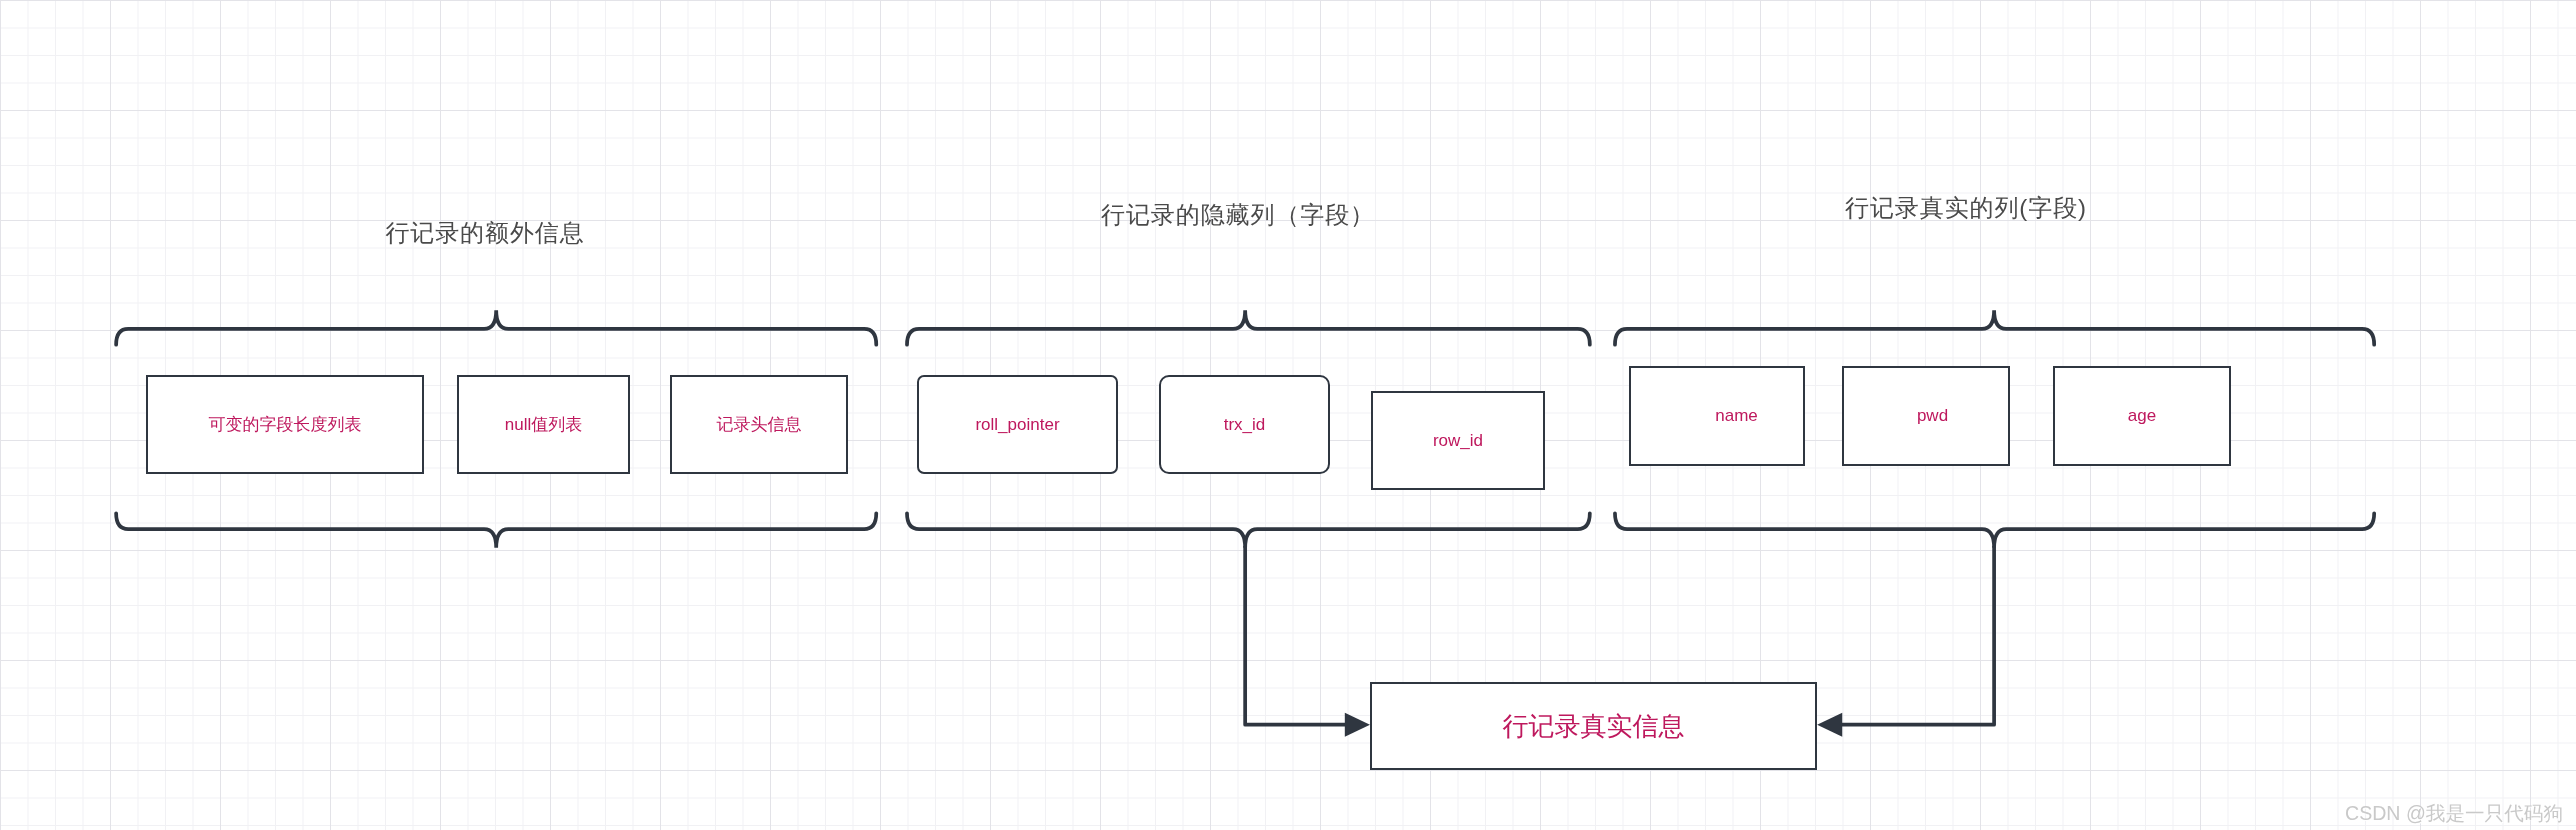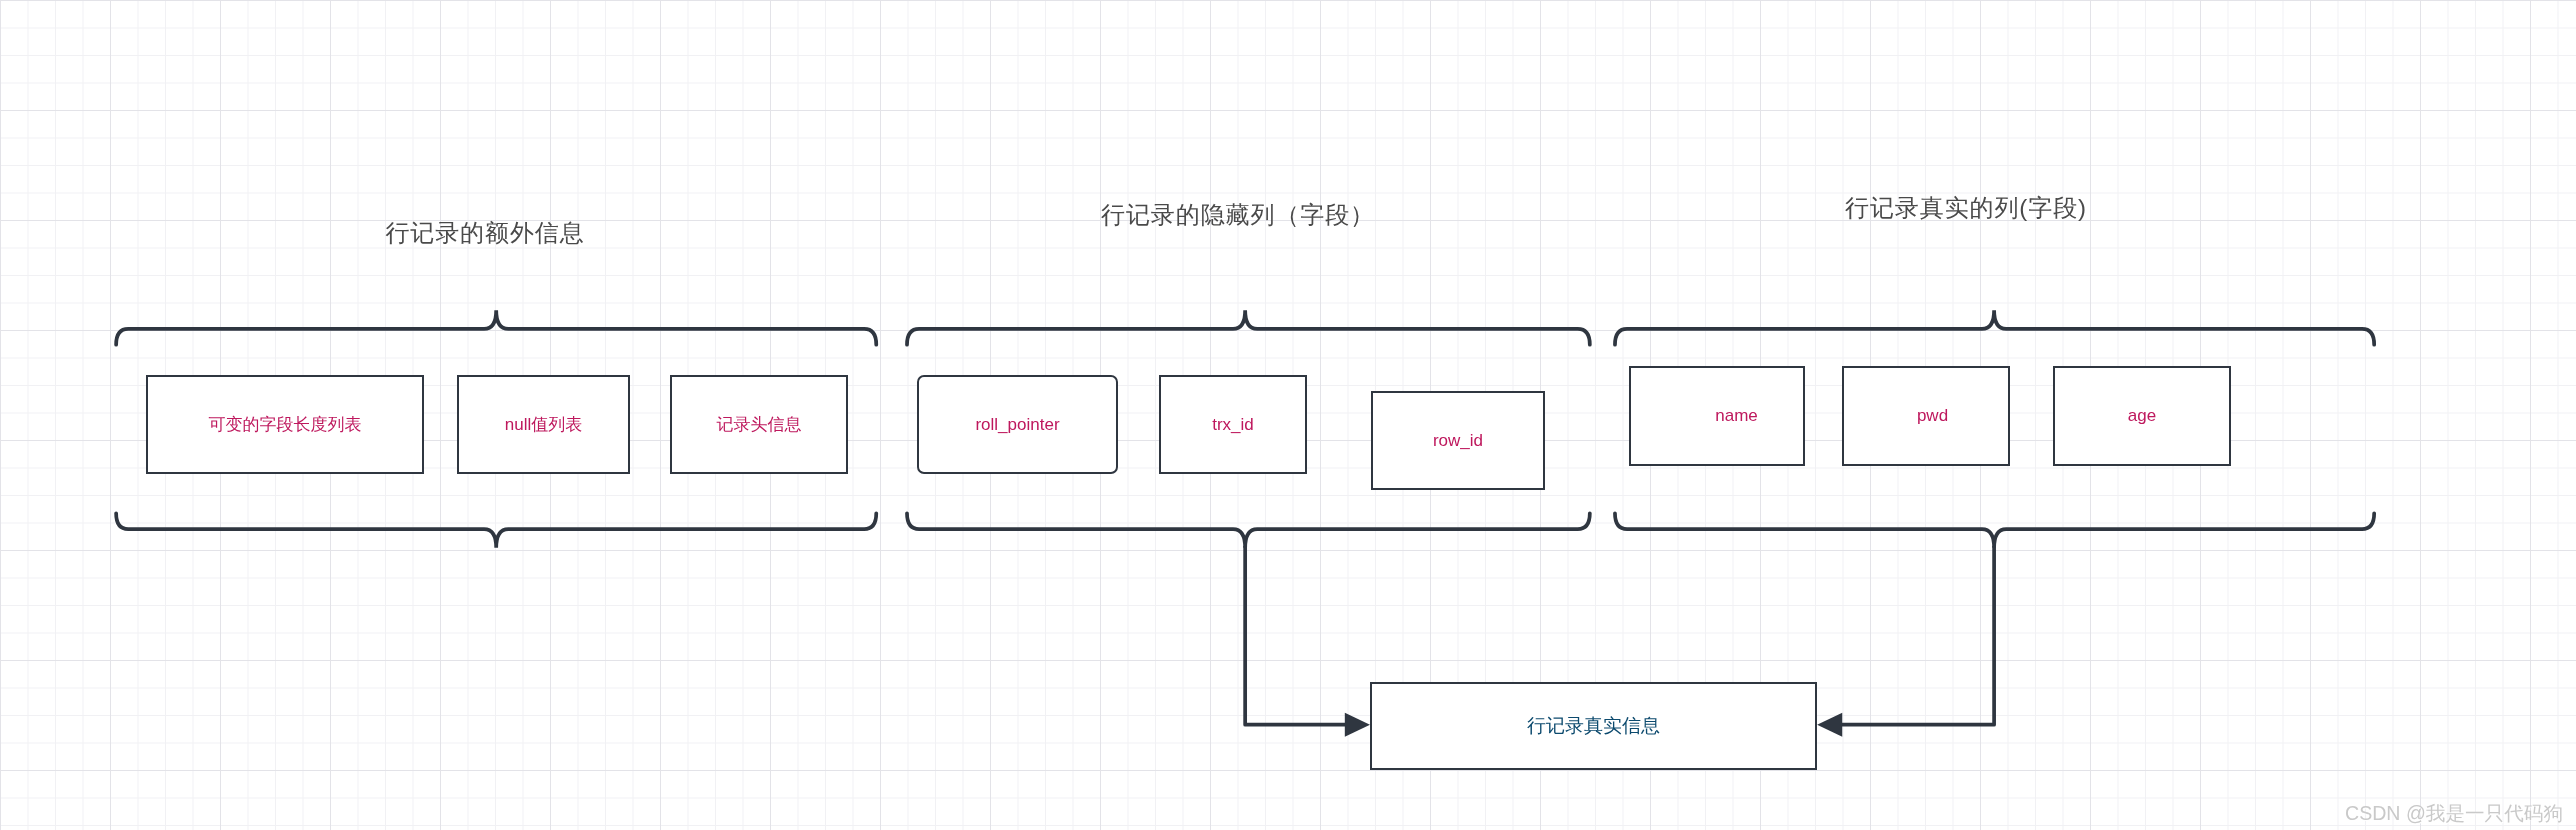--- a/index.html
+++ b/index.html
@@ -26,21 +26,21 @@
   .cell{
     position:absolute;box-sizing:border-box;
     border:2.8px solid #2f3640;background:#ffffff;
     display:flex;align-items:center;justify-content:center;
     font-size:17px;color:#be185d;white-space:nowrap;
   }
   .result{
     position:absolute;box-sizing:border-box;
     border:2.8px solid #2f3640;background:#ffffff;
     display:flex;align-items:center;justify-content:center;
-    font-size:19px;color:#0c4a6e;white-space:nowrap;
+    font-size:26px;color:#be185d;white-space:nowrap;
   }
   .watermark{
     position:absolute;right:13px;top:800px;
     font-size:19.6px;color:#c9c9c9;white-space:nowrap;
     text-shadow:0.9px 0.9px 0 #ffffff;
   }
 </style>
 </head>
 <body>
 
@@ -61,21 +61,21 @@
 
   <div class="caption" style="left:485px;top:217px;">行记录的额外信息</div>
   <div class="caption" style="left:1238px;top:199px;">行记录的隐藏列（字段）</div>
   <div class="caption" style="left:1966px;top:192px;">行记录真实的列(字段)</div>
 
   <div class="cell" style="left:146px;top:375px;width:278px;height:99px;">可变的字段长度列表</div>
   <div class="cell" style="left:670px;top:375px;width:178px;height:99px;">记录头信息</div>
   <div class="cell" style="left:457px;top:375px;width:173px;height:99px;">null值列表</div>
 
   <div class="cell" style="left:917px;top:375px;width:201px;height:99px;border-radius:7px;">roll_pointer</div>
-  <div class="cell" style="left:1159px;top:375px;width:148px;height:99px;">trx_id</div>
+  <div class="cell" style="left:1159px;top:375px;width:171px;height:99px;border-radius:10px;">trx_id</div>
   <div class="cell" style="left:1371px;top:375px;width:174px;height:99px;margin-top:16px;">row_id</div>
 
   <div class="cell" style="left:1629px;top:366px;width:176px;height:100px;padding-left:39px;">name</div>
   <div class="cell" style="left:1842px;top:366px;width:168px;height:100px;padding-left:13px;">pwd</div>
   <div class="cell" style="left:2053px;top:366px;width:178px;height:100px;">age</div>
 
   <div class="result" style="left:1370px;top:682px;width:447px;height:88px;">行记录真实信息</div>
 
   <div class="watermark">CSDN @我是一只代码狗</div>
 </div>

